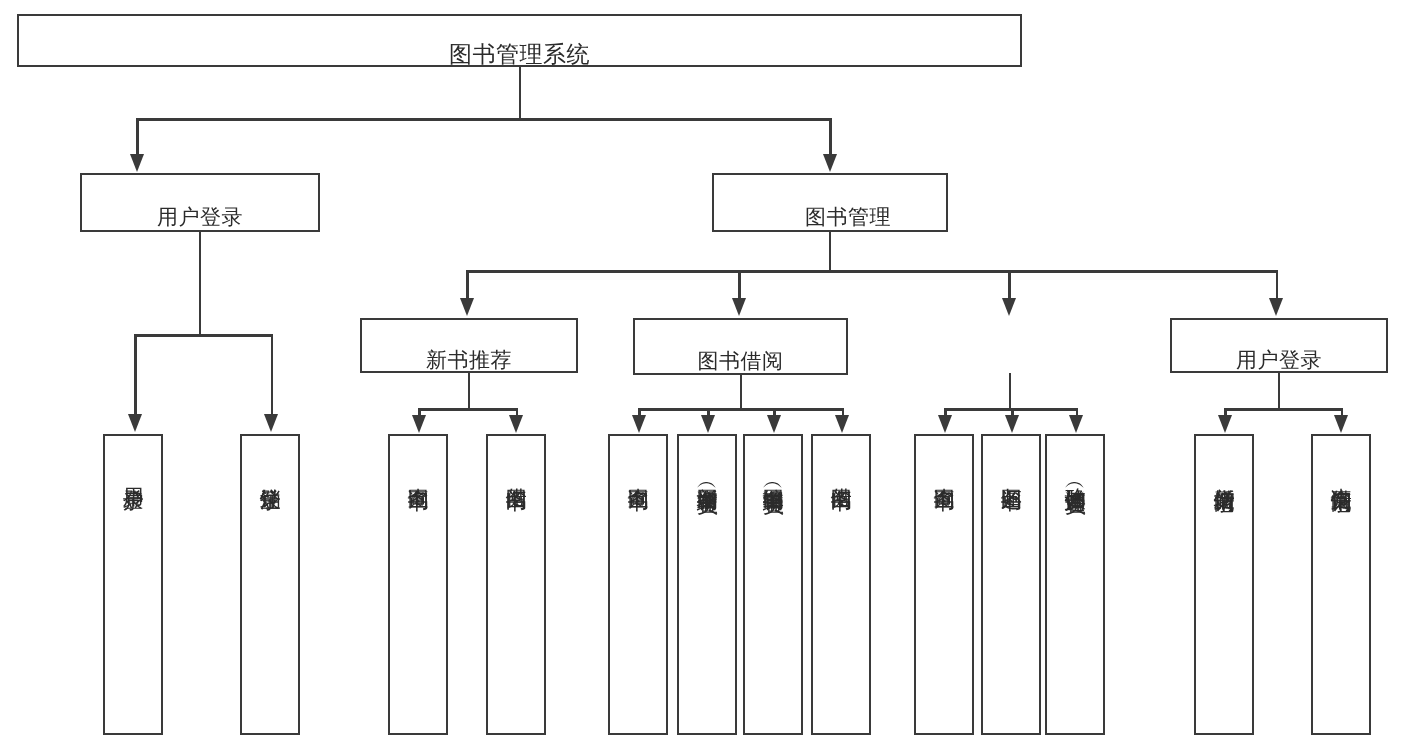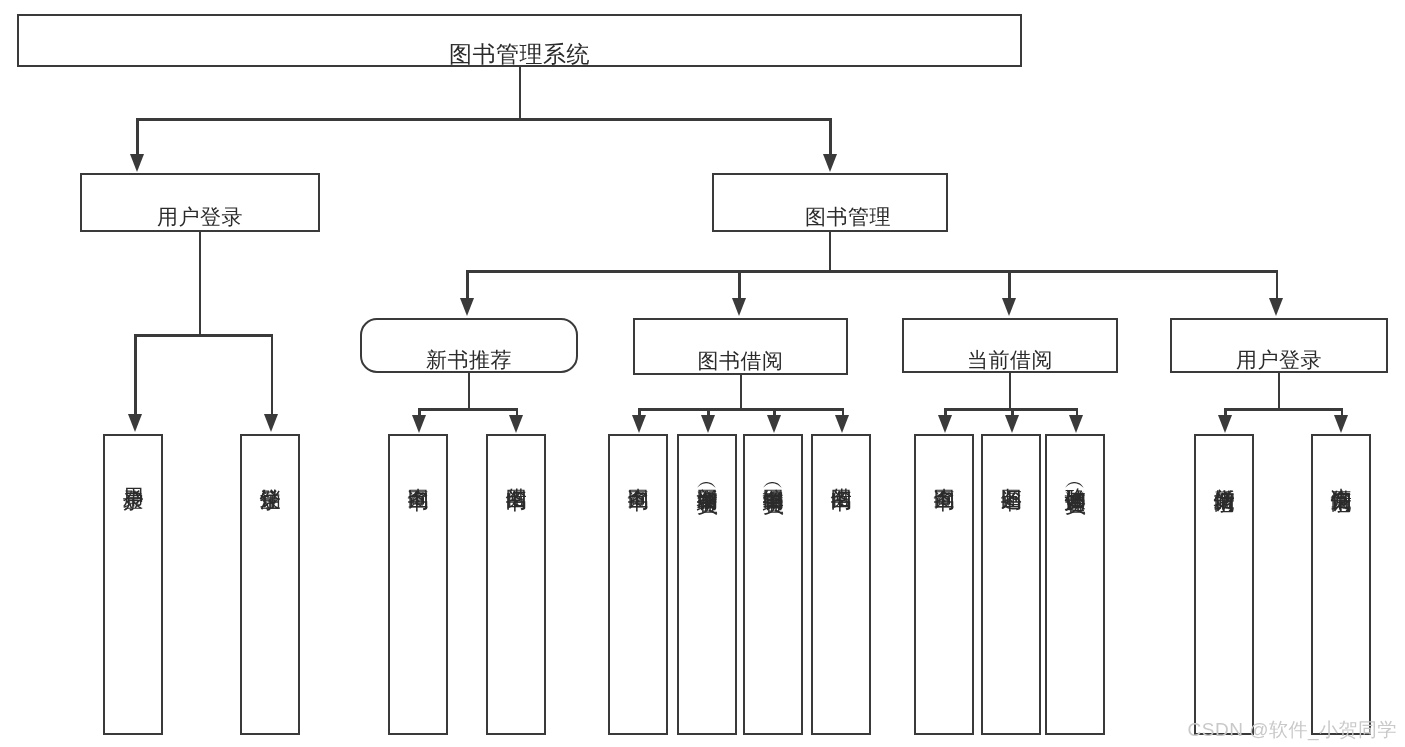--- a/index.html
+++ b/index.html
@@ -116,28 +116,25 @@
   <div class="hline" style="left:466px; top:270px; width:812px;"></div>
   <div class="vline" style="left:466px; top:270px; height:30px;"></div>
   <div class="arrow" style="left:459.7px; top:298px;"></div>
   <div class="vline" style="left:738px; top:270px; height:30px;"></div>
   <div class="arrow" style="left:731.7px; top:298px;"></div>
   <div class="vline" style="left:1008px; top:270px; height:30px;"></div>
   <div class="arrow" style="left:1001.7px; top:298px;"></div>
   <div class="vline" style="left:1275.5px; top:270px; height:30px;"></div>
   <div class="arrow" style="left:1269.2px; top:298px;"></div>
 
-  <div class="node hbox" style="left:360px; top:318px; width:218px; height:55px;border-radius:17px;">
+  <div class="node hbox" style="left:360px; top:318px; width:218px; height:55px;">
     <span class="label">新书推荐</span>
   </div>
   <div class="node hbox" style="left:633px; top:318px; width:215px; height:57px;">
     <span class="label">图书借阅</span>
-  </div>
-  <div class="node hbox" style="left:902px; top:318px; width:216px; height:55px;">
-    <span class="label">当前借阅</span>
   </div>
   <div class="node hbox" style="left:1170px; top:318px; width:218px; height:55px;">
     <span class="label">用户登录</span>
   </div>
 
   <div class="vline" style="left:467.7px; top:373px; height:35px;"></div>
   <div class="hline" style="left:418px; top:408px; width:100px;"></div>
   <div class="vline" style="left:418px; top:408px; height:9px;"></div>
   <div class="arrow" style="left:411.7px; top:415px;"></div>
   <div class="vline" style="left:515.5px; top:408px; height:9px;"></div>
@@ -207,15 +204,14 @@
     <span class="label">确认归还（管理员）</span>
   </div>
 
   <div class="node leaf" style="left:1194px; top:434px; width:60px; height:301px;">
     <span class="label">新增借阅记录</span>
   </div>
   <div class="node leaf" style="left:1311px; top:434px; width:60px; height:301px;">
     <span class="label">查询借阅记录</span>
   </div>
 
-  <div id="watermark">CSDN @软件_小贺同学</div>
 
 </div>
 
 </body></html>

